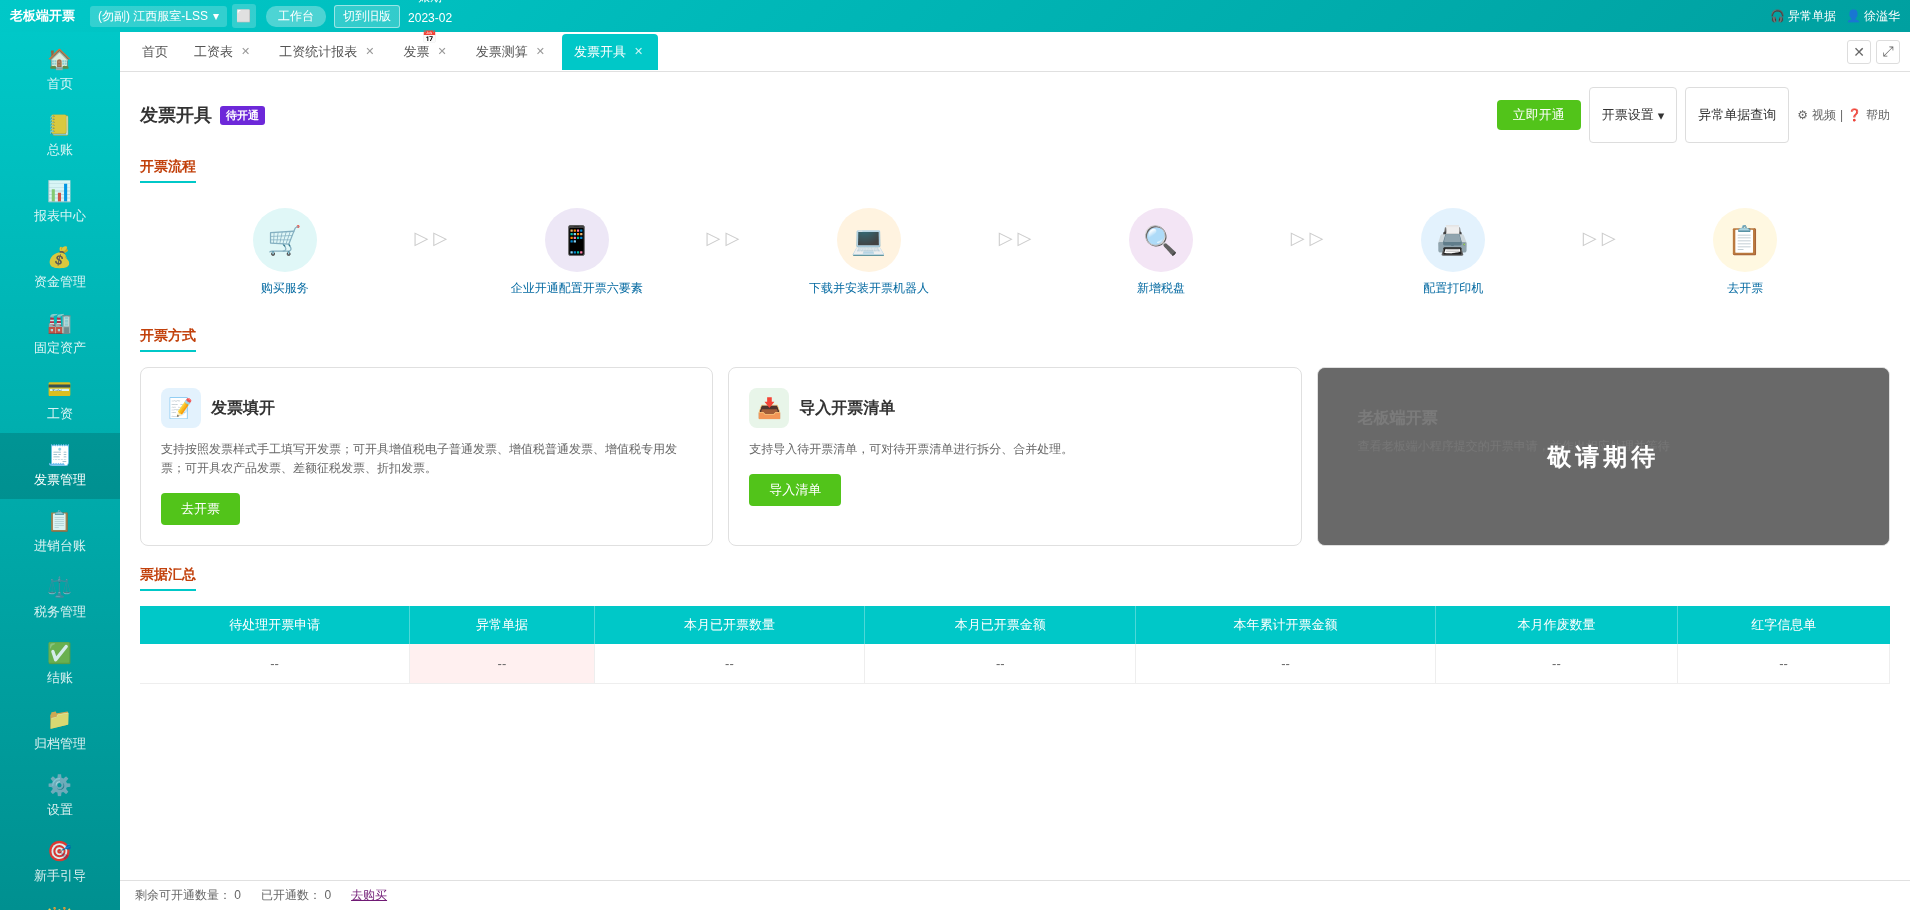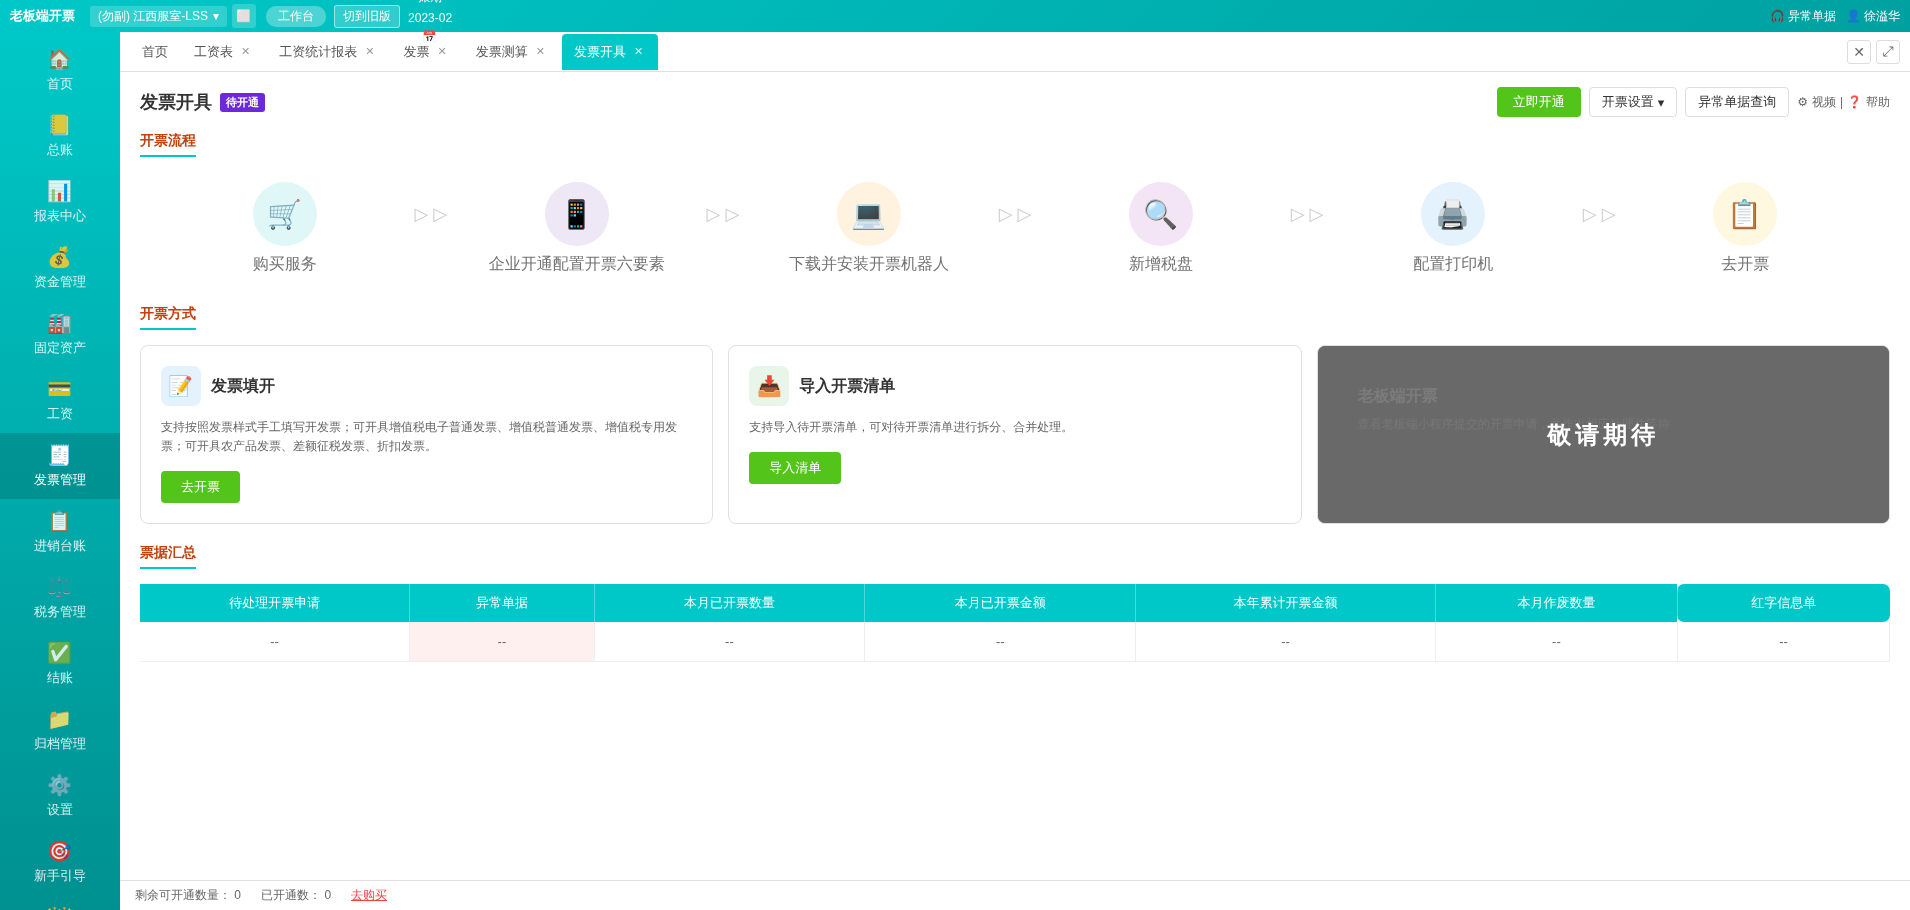--- a/index.html
+++ b/index.html
@@ -183,21 +183,21 @@
       border: none;
       padding: 6px 16px;
       border-radius: 4px;
       cursor: pointer;
       font-size: 13px;
     }
     .btn-outline {
       background: white;
       color: #333;
       border: 1px solid #ddd;
-      padding: 5px 12px;
+      padding: 18px 12px;
       border-radius: 4px;
       cursor: pointer;
       font-size: 13px;
       display: flex;
       align-items: center;
       gap: 4px;
     }
     .view-toggle { display: flex; align-items: center; gap: 4px; font-size: 12px; color: #666; }
 
     
@@ -227,21 +227,21 @@
       flex: 1;
     }
     .flow-step-icon {
       width: 64px; height: 64px;
       border-radius: 50%;
       display: flex;
       align-items: center;
       justify-content: center;
       font-size: 28px;
     }
-    .flow-step-label { font-size: 16px; color: #737373; text-align: center; }
+    .flow-step-label { font-size: 12px; color: #0369a1; text-align: center; }
     .flow-connector {
       display: flex;
       align-items: center;
       margin-bottom: 30px;
       color: #ccc;
       font-size: 18px;
       padding: 0 5px;
     }
 
     
@@ -295,21 +295,21 @@
     .summary-table { width: 100%; border-collapse: collapse; }
     .summary-table th {
       background: #00c8c8;
       color: white;
       padding: 10px 15px;
       text-align: center;
       font-size: 13px;
       font-weight: normal;
       border-right: 1px solid rgba(255,255,255,0.3);
     }
-    .summary-table th:last-child { border-right: none; border-radius: 7px; }
+    .summary-table th:last-child { border-right: none; }
     .summary-table td {
       padding: 12px 15px;
       text-align: center;
       font-size: 13px;
       color: #666;
       border-right: 1px solid #eee;
       border-bottom: 1px solid #eee;
     }
 
     
@@ -318,21 +318,21 @@
       background: white;
       border-top: 1px solid #e0e0e0;
       display: flex;
       align-items: center;
       padding: 0 15px;
       font-size: 12px;
       color: #666;
       gap: 20px;
       flex-shrink: 0;
     }
-    .footer-link { color: #ef4444; cursor: pointer; text-decoration: underline; }
+    .footer-link { color: #701a75; cursor: pointer; text-decoration: underline; }
   </style>
 </head>
 <body>
 
 <div class="top-bar">
   <span class="top-bar-logo">老板端开票</span>
   <div class="top-bar-company">
     <span>(勿副) 江西服室-LSS</span>
     <span>▾</span>
   </div>

